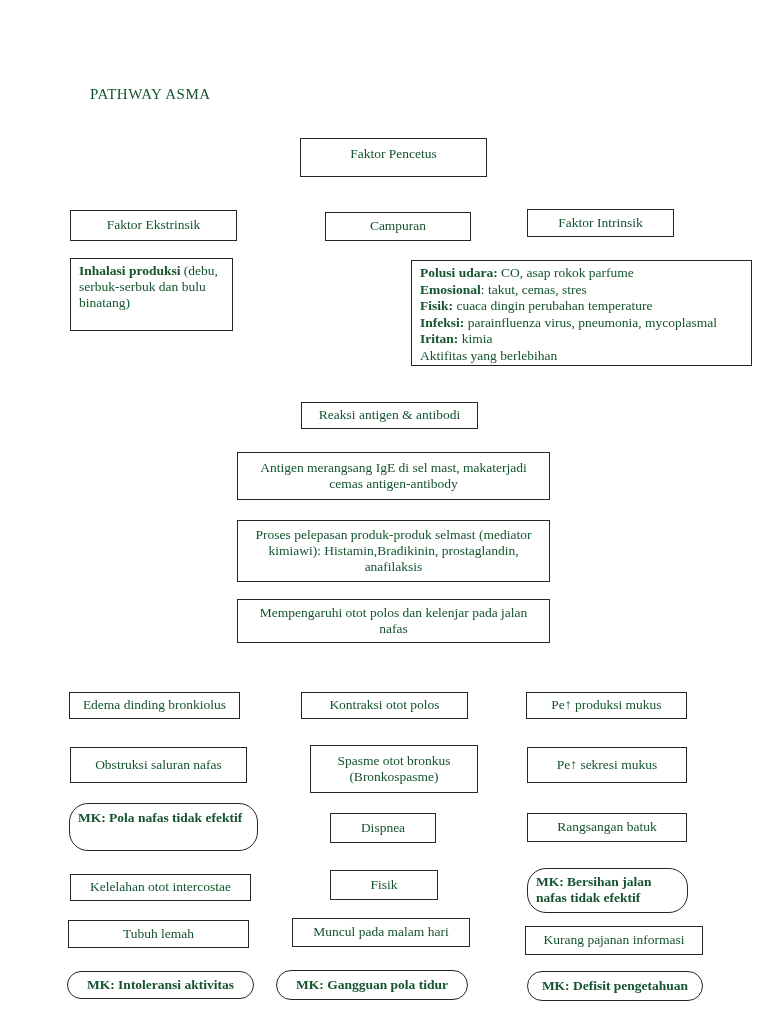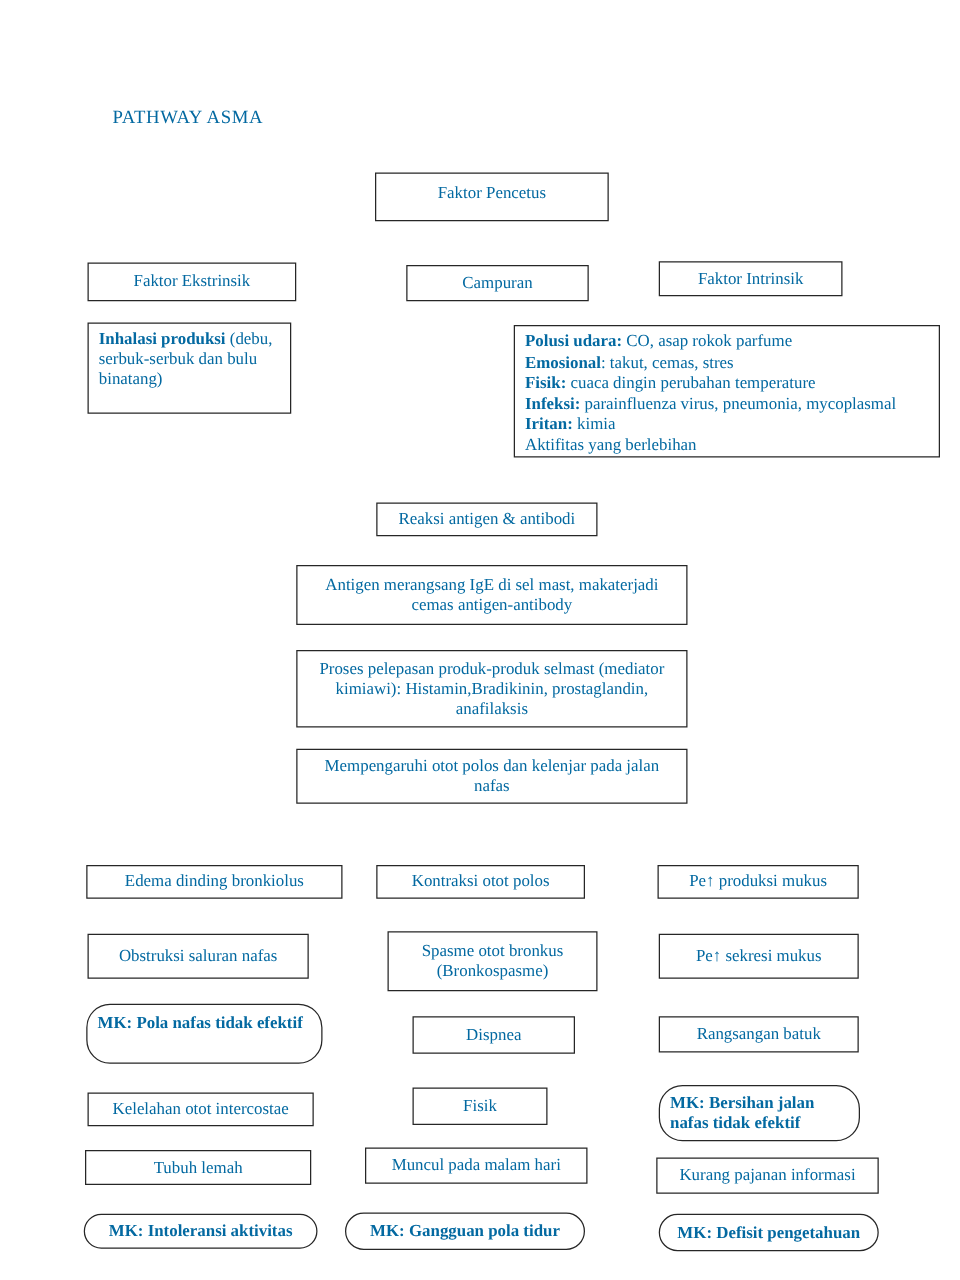--- a/index.html
+++ b/index.html
@@ -2,21 +2,21 @@
 <html><head>
 <meta charset="utf-8">
 <style>
   html, body { margin: 0; padding: 0; background: #ffffff; }
   .page {
     position: relative;
     width: 768px;
     height: 1024px;
     background: #ffffff;
     font-family: "Liberation Serif", "DejaVu Serif", serif;
-    color: #0369a1;
+    color: #14532d;
     overflow: hidden;
   }
   .page-title {
     position: absolute;
     left: 90px; top: 86px;
     font-size: 15px;
     letter-spacing: 0.5px;
   }
   .box {
     position: absolute;
@@ -63,30 +63,30 @@
     <div class="line"><b>Infeksi:</b><span> parainfluenza virus, pneumonia, mycoplasmal</span></div>
     <div class="line"><b>Iritan:</b><span> kimia</span></div>
     <div class="line"><b></b><span>Aktifitas yang berlebihan</span></div>
   </div>
 
   <div class="box" style="left:301px;top:402px;width:177px;height:27px">Reaksi antigen &amp; antibodi</div>
   <div class="box" style="left:237px;top:452px;width:313px;height:48px">Antigen merangsang IgE di sel mast, makaterjadi cemas antigen-antibody</div>
   <div class="box" style="left:237px;top:520px;width:313px;height:62px">Proses pelepasan produk-produk selmast (mediator kimiawi): Histamin,Bradikinin, prostaglandin, anafilaksis</div>
   <div class="box" style="left:237px;top:599px;width:313px;height:44px">Mempengaruhi otot polos dan kelenjar pada jalan nafas</div>
 
-  <div class="box" style="left:69px;top:692px;width:205px;height:27px">Edema dinding bronkiolus</div>
+  <div class="box" style="left:69px;top:692px;width:171px;height:27px">Edema dinding bronkiolus</div>
   <div class="box" style="left:70px;top:747px;width:177px;height:36px">Obstruksi saluran nafas</div>
   <div class="box leftalign bold" style="left:69px;top:803px;width:189px;height:48px;padding-top:6px">MK: Pola nafas tidak efektif</div>
   <div class="box" style="left:70px;top:874px;width:181px;height:27px">Kelelahan otot intercostae</div>
   <div class="box" style="left:68px;top:920px;width:181px;height:28px">Tubuh lemah</div>
   <div class="box bold" style="left:67px;top:971px;width:187px;height:28px">MK: Intoleransi aktivitas</div>
 
   <div class="box" style="left:301px;top:692px;width:167px;height:27px">Kontraksi otot polos</div>
   <div class="box" style="left:310px;top:745px;width:168px;height:48px">Spasme otot bronkus (Bronkospasme)</div>
-  <div class="box" style="left:330px;top:813px;width:130px;height:30px">Dispnea</div>
+  <div class="box" style="left:330px;top:813px;width:106px;height:30px">Dispnea</div>
   <div class="box" style="left:330px;top:870px;width:108px;height:30px">Fisik</div>
   <div class="box" style="left:292px;top:918px;width:178px;height:29px">Muncul pada malam hari</div>
   <div class="box bold" style="left:276px;top:970px;width:192px;height:30px">MK: Gangguan pola tidur</div>
 
   <div class="box" style="left:526px;top:692px;width:161px;height:27px">Pe↑ produksi mukus</div>
   <div class="box" style="left:527px;top:747px;width:160px;height:36px">Pe↑ sekresi mukus</div>
   <div class="box" style="left:527px;top:813px;width:160px;height:29px">Rangsangan batuk</div>
   <div class="box leftalign bold" style="left:527px;top:868px;width:161px;height:45px;padding-top:5px">MK: Bersihan jalan nafas tidak efektif</div>
   <div class="box" style="left:525px;top:926px;width:178px;height:29px">Kurang pajanan informasi</div>
   <div class="box bold" style="left:527px;top:971px;width:176px;height:30px">MK: Defisit pengetahuan</div>

